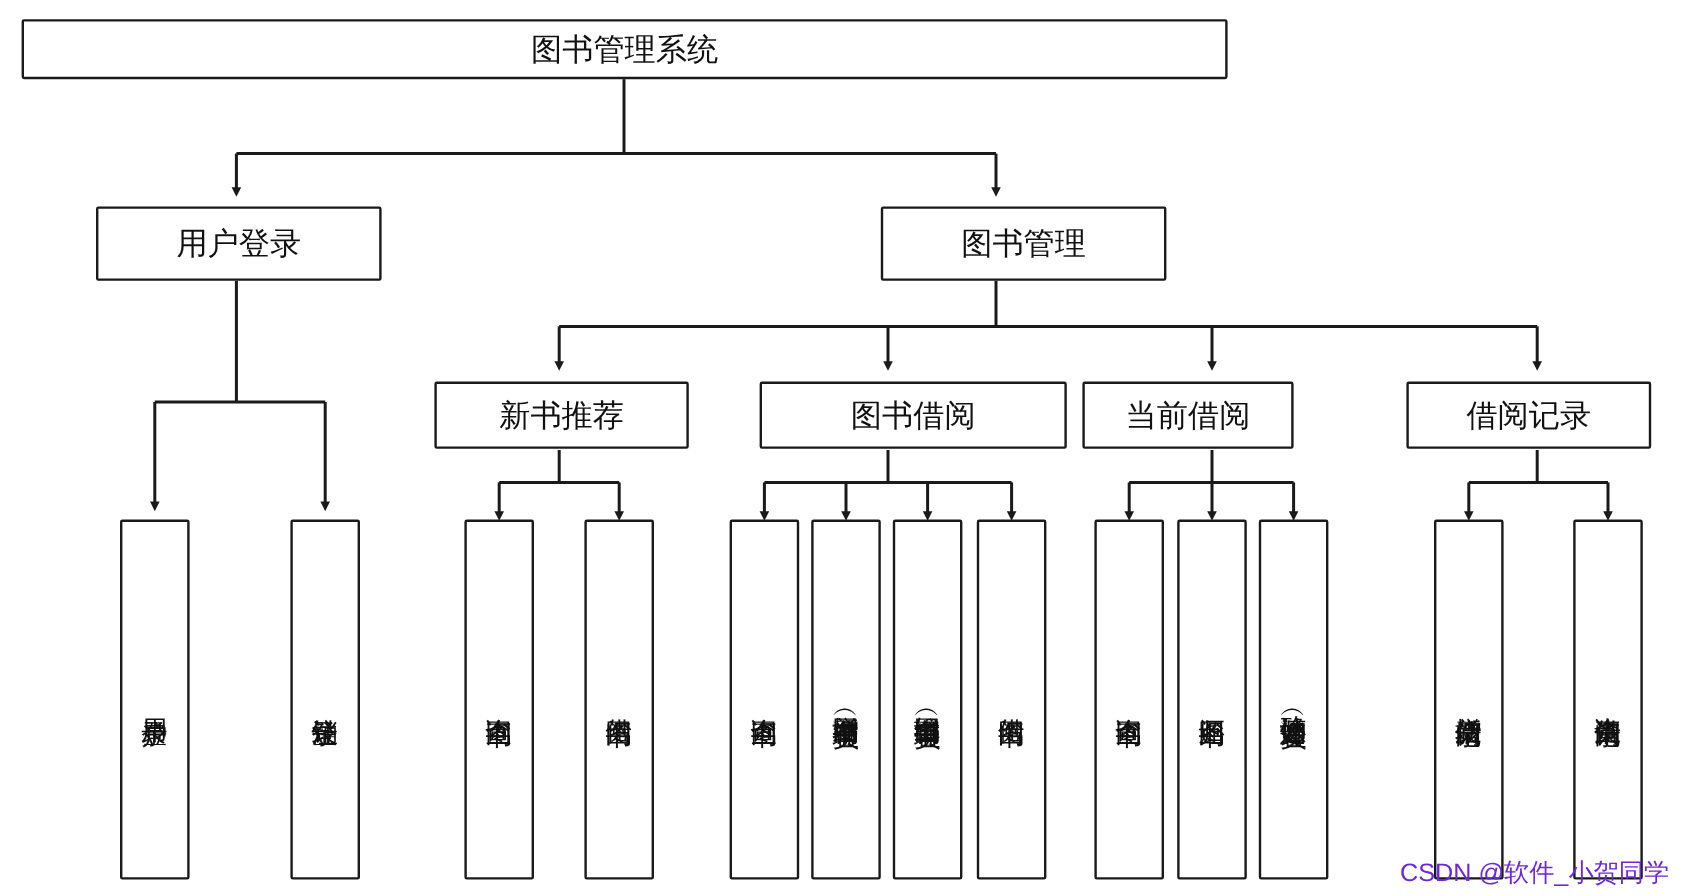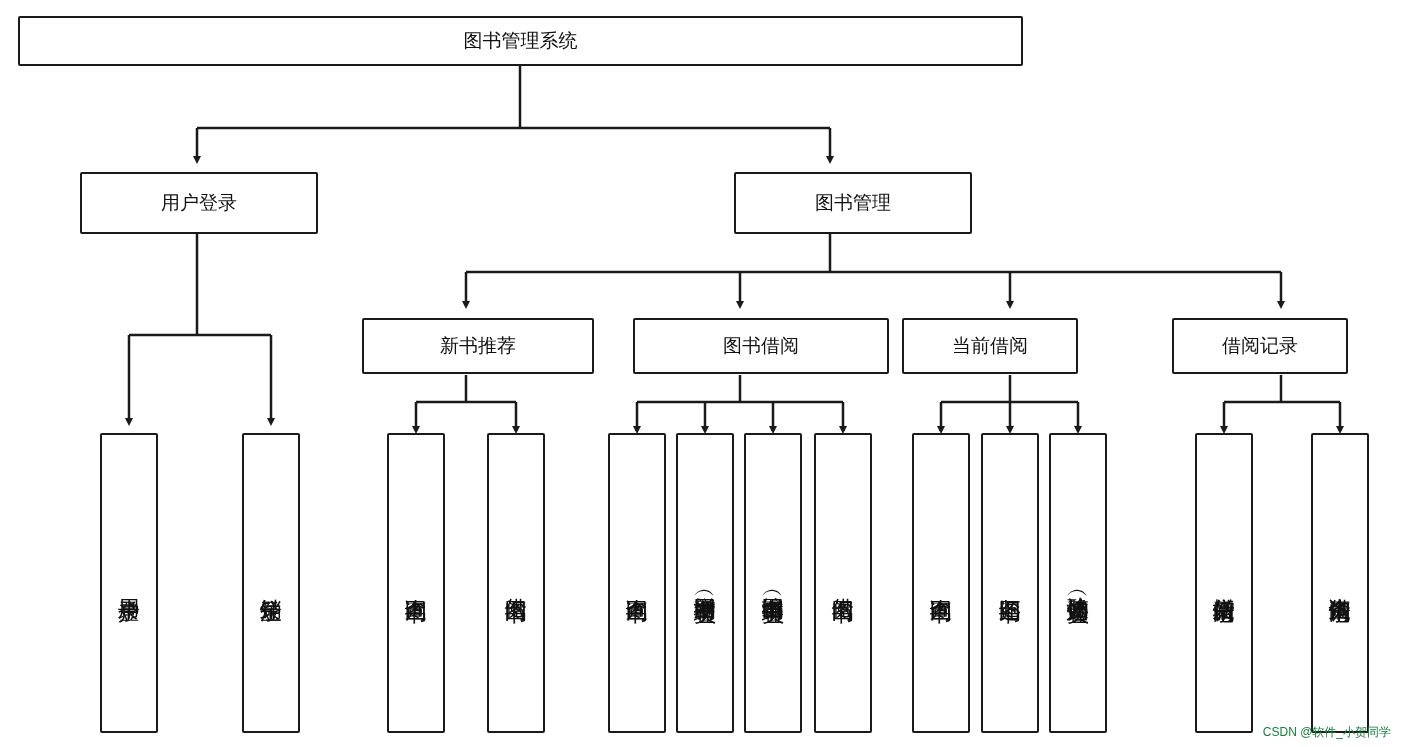--- a/index.html
+++ b/index.html
@@ -25,21 +25,21 @@
     background: #ffffff;
     border-radius: 2px;
     display: flex;
     align-items: center;
     justify-content: center;
     text-align: center;
     color: #111111;
     line-height: 1.25;
   }
   .node.h {
-    font-size: 19px;
+    font-size: 26px;
   }
   .node.leaf {
     writing-mode: vertical-rl;
     text-orientation: upright;
     font-size: 22px;
     letter-spacing: 1px;
     padding: 8px 2px;
     line-height: 1.15;
   }
   .node.leaf span {
@@ -52,22 +52,22 @@
     left: 0;
     top: 0;
     width: 1405px;
     height: 747px;
     pointer-events: none;
   }
   .watermark {
     position: absolute;
     right: 14px;
     bottom: 6px;
-    font-size: 12px;
-    color: #15803d;
+    font-size: 21px;
+    color: #6d28d9;
     white-space: nowrap;
   }
 </style>
 </head>
 <body>
 
 <div id="canvas">
 
   <svg class="links" xmlns="http://www.w3.org/2000/svg">
     <defs>
@@ -123,30 +123,30 @@
     <span>图书管理系统</span>
   </div>
 
   <div class="node h" style="left:80px; top:172px; width:238px; height:62px;">
     <span>用户登录</span>
   </div>
   <div class="node h" style="left:734px; top:172px; width:238px; height:62px;">
     <span>图书管理</span>
   </div>
 
-  <div class="node h" style="left:362px; top:318px; width:232px; height:56px;">
+  <div class="node h" style="left:362px; top:318px; width:212px; height:56px;">
     <span>新书推荐</span>
   </div>
   <div class="node h" style="left:633px; top:318px; width:256px; height:56px;">
     <span>图书借阅</span>
   </div>
   <div class="node h" style="left:902px; top:318px; width:176px; height:56px;">
     <span>当前借阅</span>
   </div>
-  <div class="node h" style="left:1172px; top:318px; width:176px; height:56px;">
+  <div class="node h" style="left:1172px; top:318px; width:204px; height:56px;">
     <span>借阅记录</span>
   </div>
 
   <div class="node leaf" style="left:100px; top:433px; width:58px; height:300px;">
     <span>用户登录</span>
   </div>
   <div class="node leaf" style="left:242px; top:433px; width:58px; height:300px;">
     <span>注销登录</span>
   </div>
 

